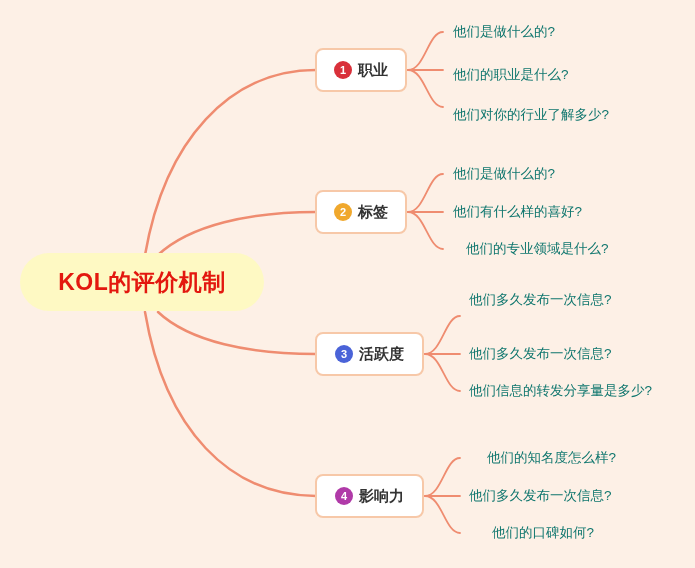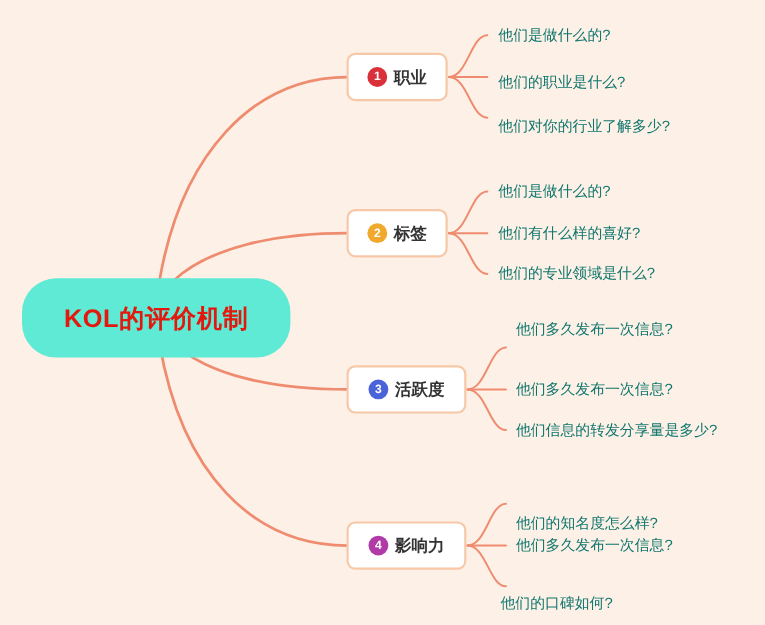--- a/index.html
+++ b/index.html
@@ -3,22 +3,22 @@
 <meta charset="utf-8">
 <style>
   html, body { margin:0; padding:0; }
   body {
     width:695px; height:568px; position:relative; overflow:hidden;
     background:#fdf0e6;
     font-family:"Liberation Sans","DejaVu Sans",sans-serif;
   }
   svg.lines { position:absolute; left:0; top:0; width:695px; height:568px; }
   .root {
-    position:absolute; left:20px; top:253px; width:244px; height:72px;
-    background:#5eead4; border-radius:31px;
+    position:absolute; left:20px; top:253px; width:244px; height:58px;
+    background:#fef9c3; border-radius:31px;
     display:flex; align-items:center; justify-content:center;
     color:#e3180f; font-weight:bold; font-size:23px; letter-spacing:0.5px;
   }
   .branch {
     position:absolute; width:92px; height:44px;
     background:#ffffff; border:2px solid #f7c8a8; border-radius:8px;
     box-sizing:border-box;
     display:flex; align-items:center; justify-content:center; gap:6px;
     font-size:15px; font-weight:bold; color:#333333;
   }
@@ -73,29 +73,29 @@
 <div class="leaf" style="left:453px; top:23px;">他们是做什么的?</div>
 <div class="leaf" style="left:453px; top:66px;">他们的职业是什么?</div>
 <div class="leaf" style="left:453px; top:106px;">他们对你的行业了解多少?</div>
 
 <div class="branch" style="left:315px; top:190px;">
   <span class="badge" style="background:#f0a82d;">2</span>
   <span>标签</span>
 </div>
 <div class="leaf" style="left:453px; top:165px;">他们是做什么的?</div>
 <div class="leaf" style="left:453px; top:203px;">他们有什么样的喜好?</div>
-<div class="leaf" style="left:453px; top:240px;">他们的专业领域是什么?</div>
+<div class="leaf" style="left:466px; top:240px;">他们的专业领域是什么?</div>
 
 <div class="branch" style="left:315px; top:332px; width:109px;">
   <span class="badge" style="background:#4a63d8;">3</span>
   <span>活跃度</span>
 </div>
 <div class="leaf" style="left:469px; top:291px;">他们多久发布一次信息?</div>
 <div class="leaf" style="left:469px; top:345px;">他们多久发布一次信息?</div>
 <div class="leaf" style="left:469px; top:382px;">他们信息的转发分享量是多少?</div>
 
 <div class="branch" style="left:315px; top:474px; width:109px;">
   <span class="badge" style="background:#b03aa8;">4</span>
   <span>影响力</span>
 </div>
-<div class="leaf" style="left:469px; top:449px;margin-top:18px;">他们的知名度怎么样?</div>
+<div class="leaf" style="left:487px; top:449px;">他们的知名度怎么样?</div>
 <div class="leaf" style="left:469px; top:487px;">他们多久发布一次信息?</div>
-<div class="leaf" style="left:455px; top:524px;margin-top:16px;">他们的口碑如何?</div>
+<div class="leaf" style="left:492px; top:524px;">他们的口碑如何?</div>
 
 </body></html>

